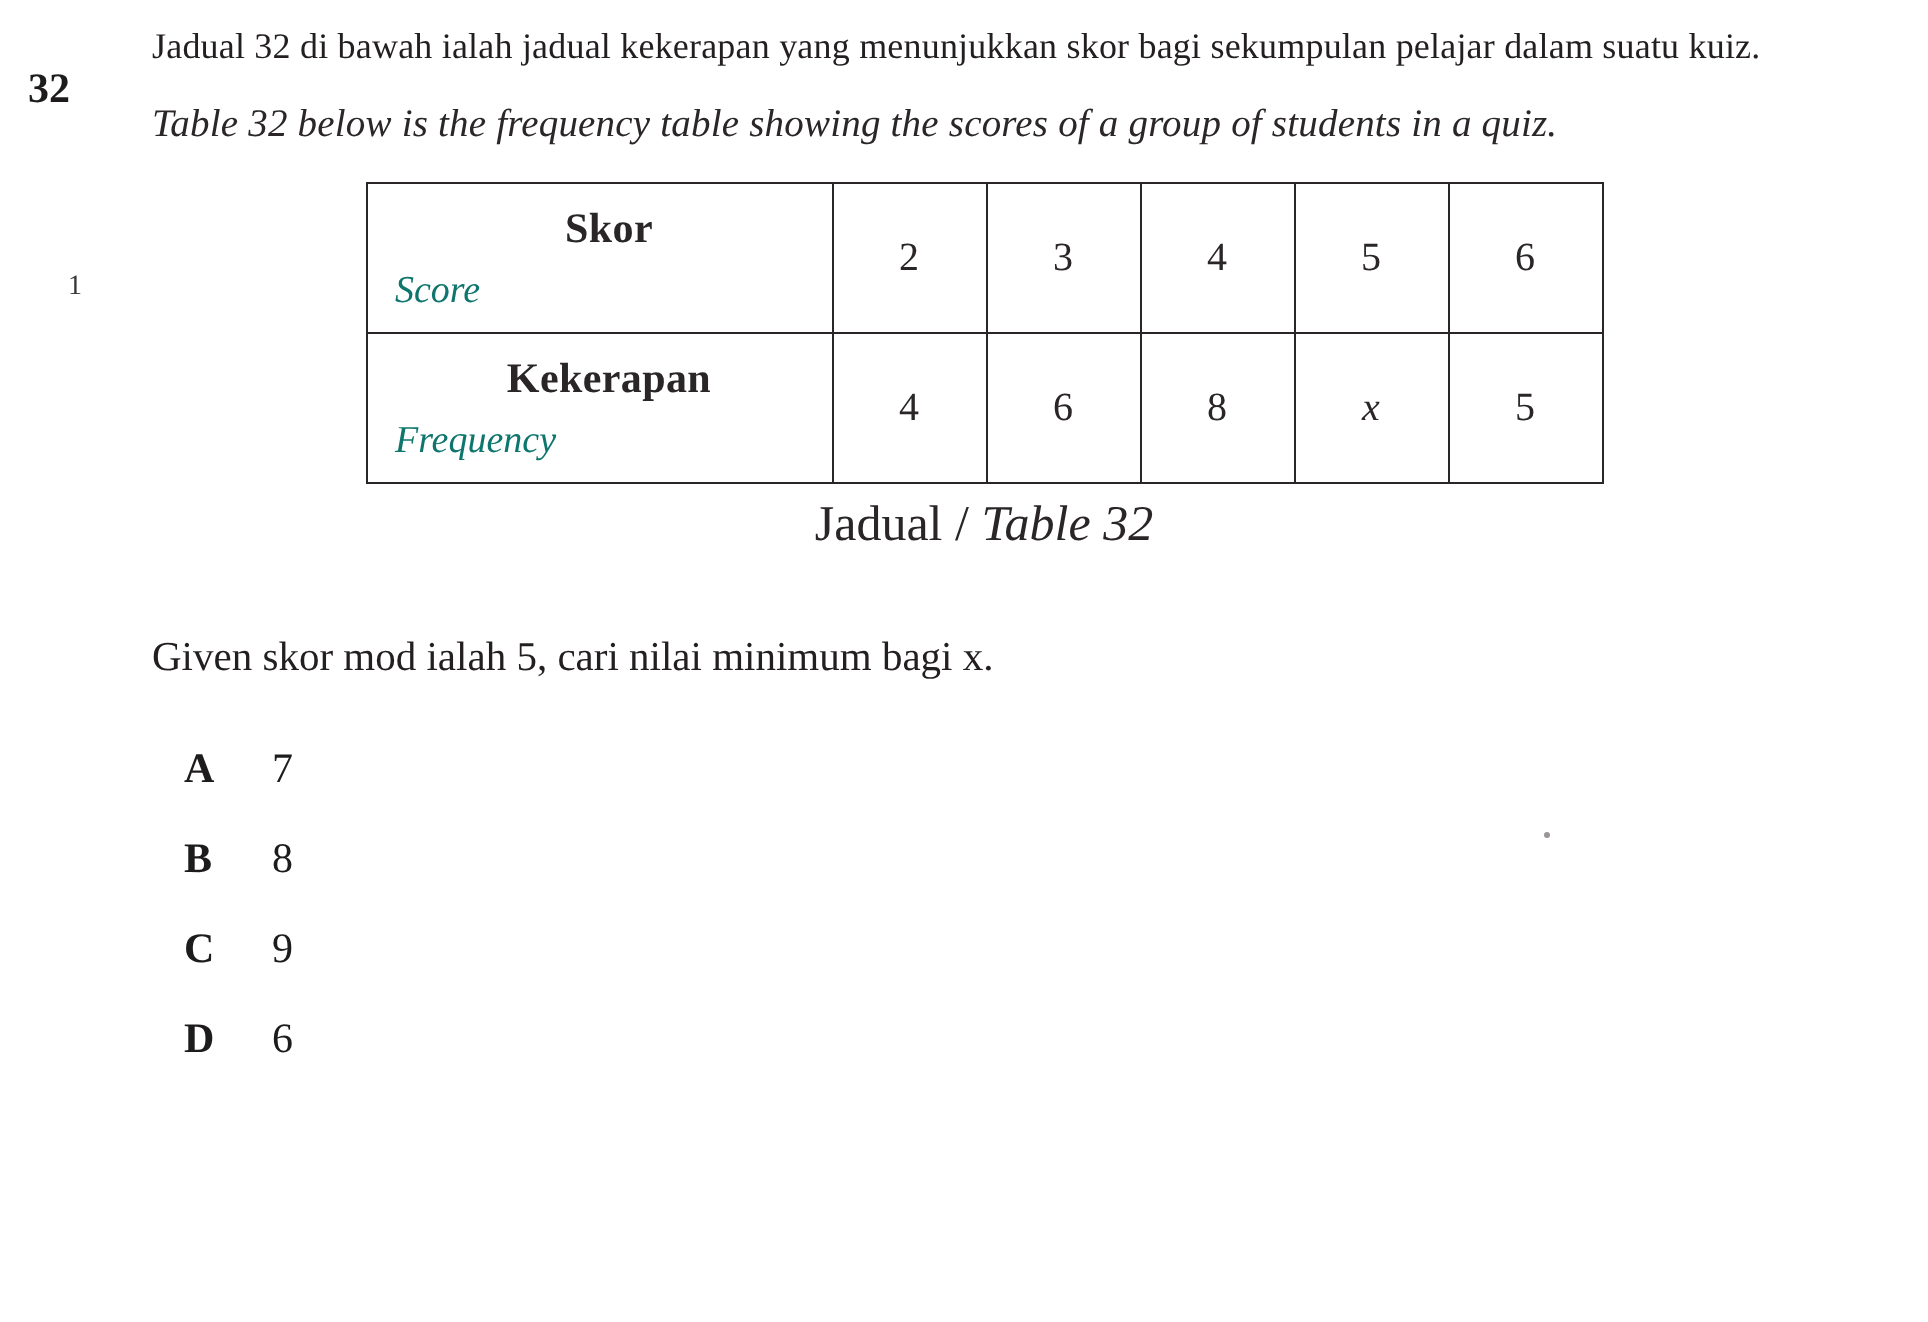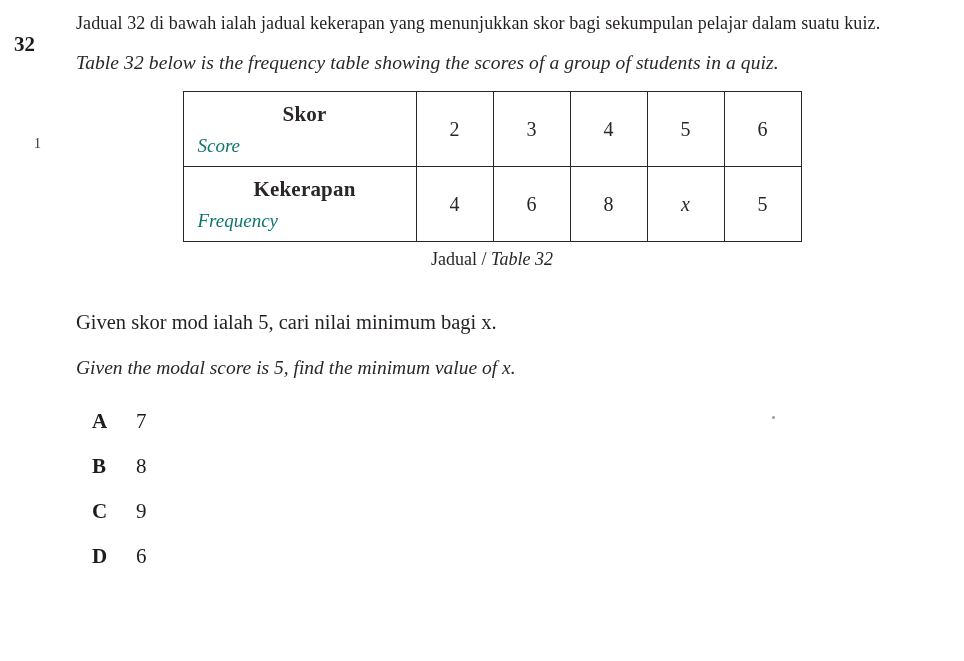--- a/index.html
+++ b/index.html
@@ -112,21 +112,21 @@
     color: #0f766e;
     margin-top: 5px;
   }
   .val-italic {
     font-style: italic;
   }
 
   .table-caption {
     text-align: center;
     margin-top: 7px;
-    font-size: 18px;
+    font-size: 25px;
     color: #2a2627;
     padding-left: 20px;
   }
   .table-caption .cap-ms { font-style: normal; }
   .table-caption .cap-en { font-style: italic; }
 
   
   .prompt-block {
     margin-top: 38px;
     padding-left: 62px;
@@ -217,21 +217,20 @@
       </tbody>
     </table>
   </div>
 
   <div class="table-caption">
     <span class="cap-ms">Jadual / </span><span class="cap-en">Table 32</span>
   </div>
 
   <div class="prompt-block">
     <div class="prompt-ms">Given skor mod ialah 5, cari nilai minimum bagi x.</div>
-    <div class="prompt-en">Given the modal score is 5, find the minimum value of x.</div>
   </div>
 
   <div class="options">
     <div class="option-row">
       <span class="opt-letter">A</span>
       <span class="opt-text">7</span>
     </div>
     <div class="option-row">
       <span class="opt-letter">B</span>
       <span class="opt-text">8</span>

